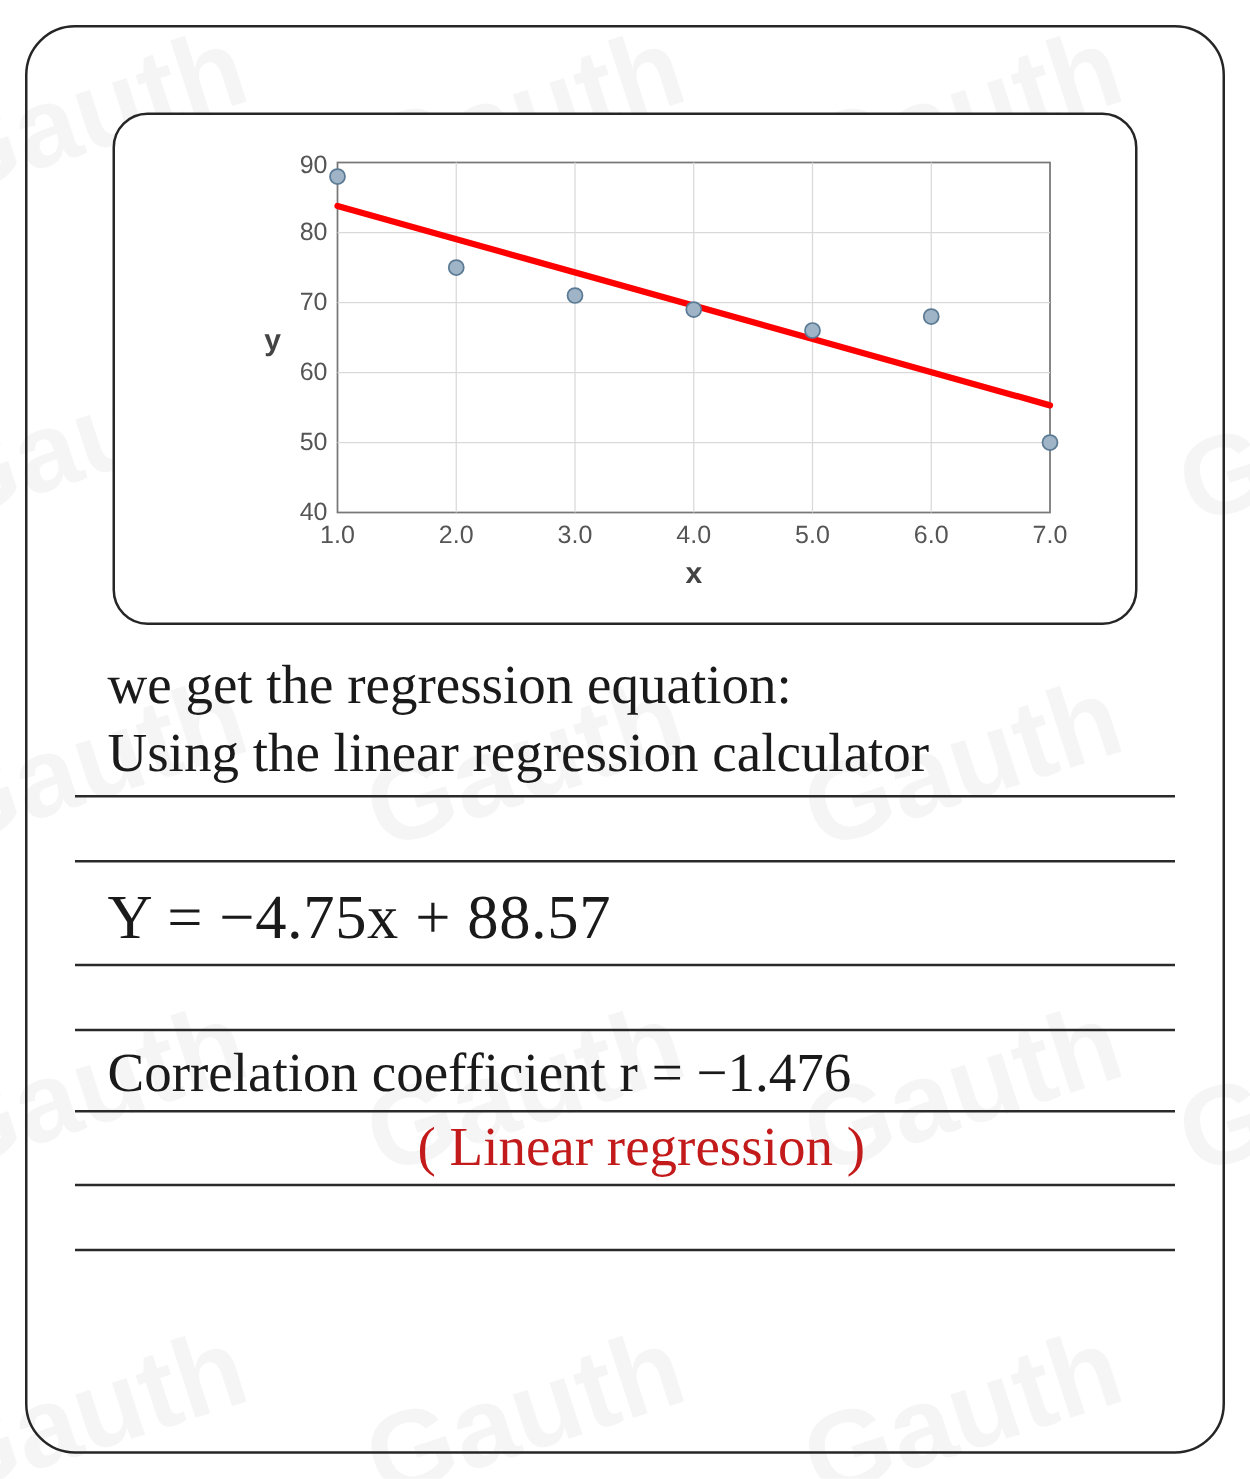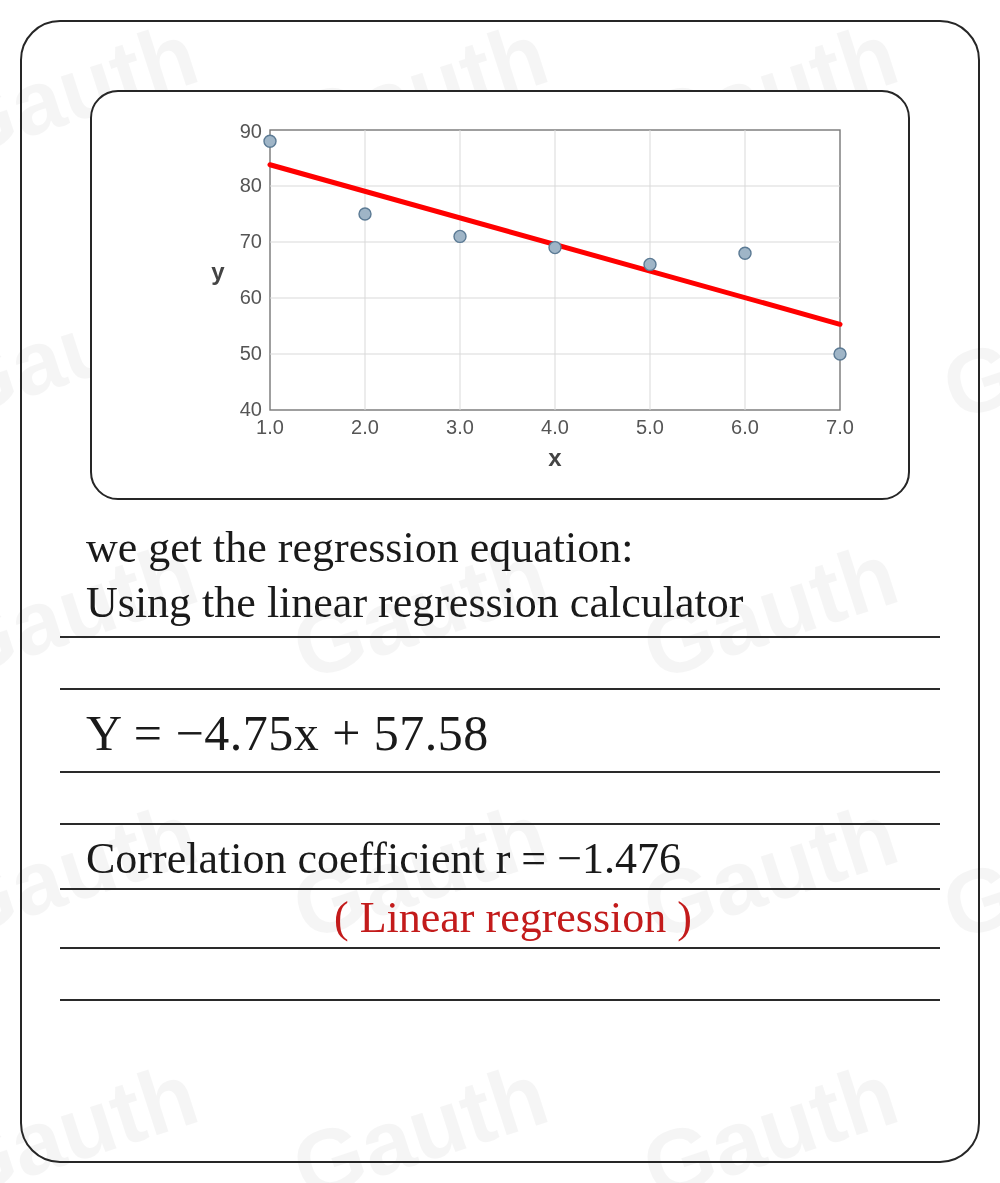--- a/index.html
+++ b/index.html
@@ -187,21 +187,21 @@
 
 <div class="notes-area">
   <div class="line-wrap">
     <div class="hand">we get the regression equation:</div>
     <div class="hand">Using the linear regression calculator</div>
   </div>
   <hr class="hr" style="margin-top:6px;">
   <hr class="hr" style="margin-top:50px;">
 
   <div class="line-wrap" style="margin-top:12px;">
-    <div class="hand eq">Y = −4.75x + 57.58</div>
+    <div class="hand eq">Y = −4.75x + 88.57</div>
   </div>
   <hr class="hr" style="margin-top:6px;">
   <hr class="hr" style="margin-top:50px;">
 
   <div class="line-wrap" style="margin-top:6px;">
     <div class="hand">Correlation coefficient r = −1.476</div>
   </div>
   <hr class="hr" style="margin-top:2px;">
   <div class="line-wrap" style="margin-top:0;">
     <div class="hand red paren">( Linear  regression )</div>

